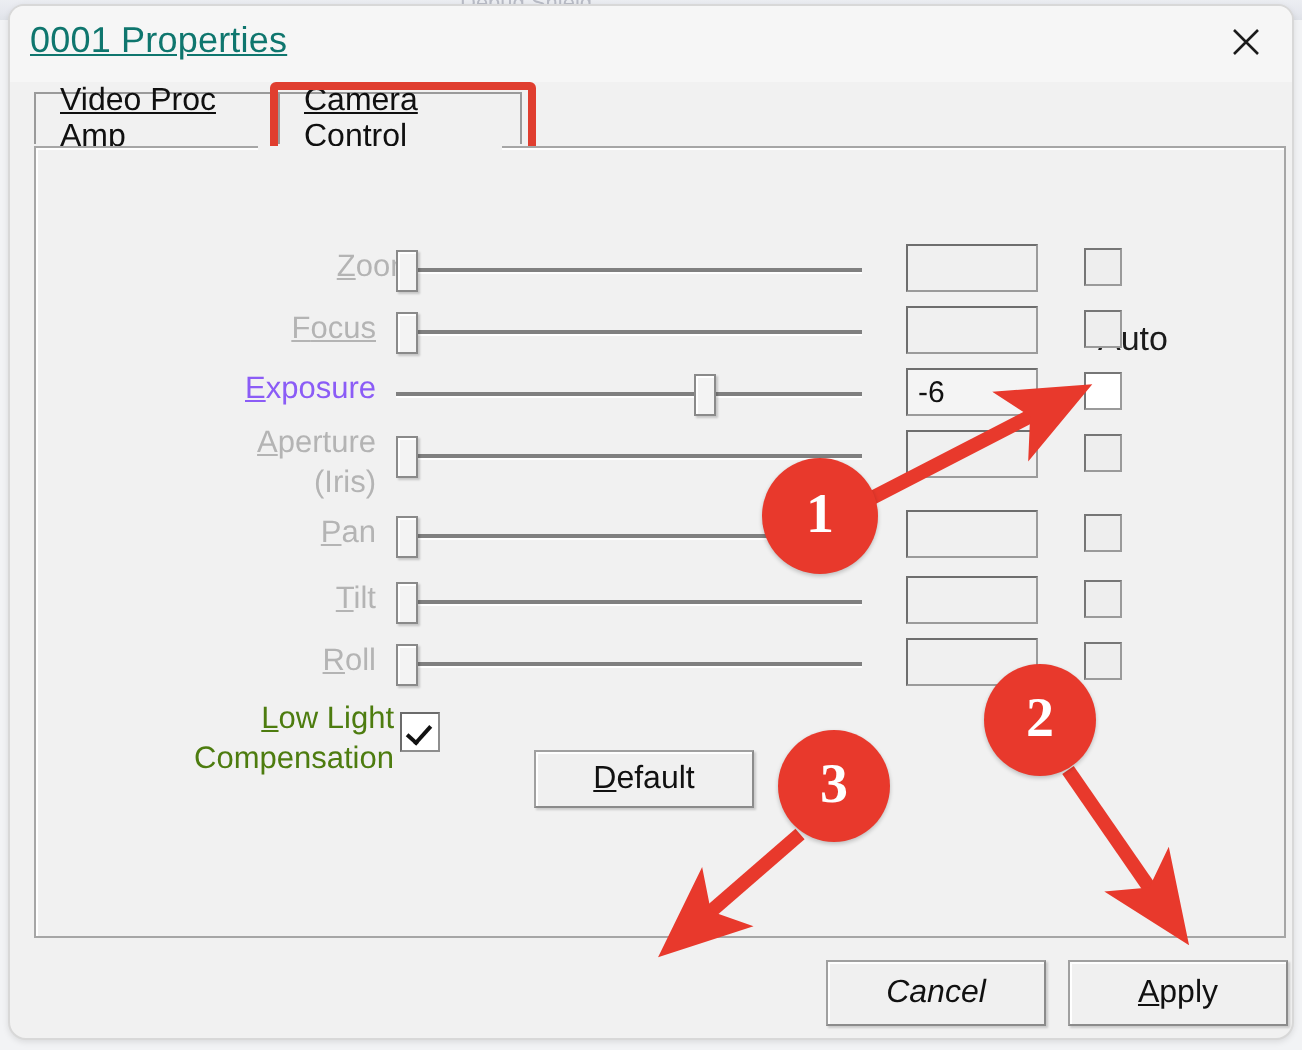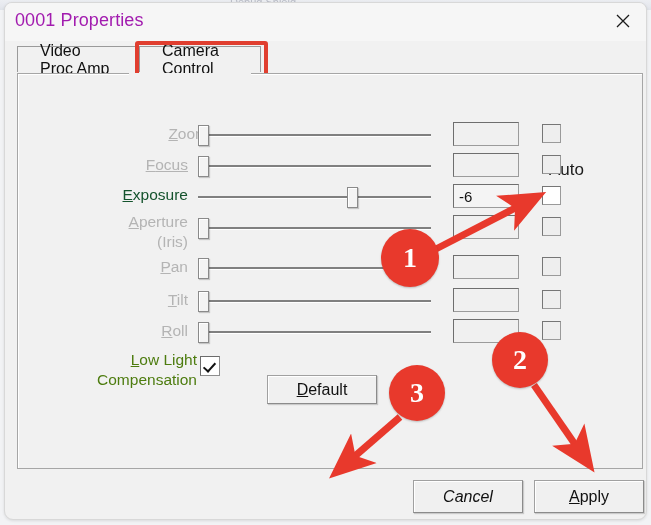--- a/index.html
+++ b/index.html
@@ -28,43 +28,45 @@
     box-sizing:border-box;
     box-shadow:0 1px 3px rgba(0,0,0,.10);
     overflow:hidden;
   }
   #titlebar{
     position:absolute;left:0;top:0;width:641px;height:38px;
     background:#f6f6f6;
   }
   #title-text{
     position:absolute;left:10px;top:7px;
-    font-size:18px;color:#a21caf;letter-spacing:.1px;
+    font-size:18px;color:#0f766e;letter-spacing:.1px;
     white-space:nowrap;
+    text-decoration:underline;
   }
   #close-btn{
     position:absolute;right:0px;top:0px;width:46px;height:36px;
     display:flex;align-items:center;justify-content:center;cursor:default;
   }
   #close-btn svg{display:block;}
 
   
   #tabstrip{
     position:absolute;left:12px;top:43px;width:626px;height:28px;
   }
   .tab{
     position:absolute;top:0;height:26px;
     background:#f1f1f1;
     border:1px solid #9a9a9a;
     border-bottom:none;
     box-sizing:border-box;
     display:flex;align-items:center;justify-content:center;
     font-size:16px;color:#101010;
-    padding:0 22px;
+    padding:0 12px;
     cursor:default;
+    text-decoration:underline;
   }
   #tab-video{left:0px;width:122px;border-right:none;}
   #tab-camera{left:122px;width:122px;background:#f1f1f1;}
   #tab-highlight{
     position:absolute;left:118px;top:-5px;width:133px;height:37px;
     border:4px solid #e03e2f;border-radius:3px;box-sizing:border-box;
     pointer-events:none;
   }
 
   
@@ -84,21 +86,21 @@
     position:absolute;left:531px;top:86px;font-size:17px;color:#1b1b1b;
   }
 
   
   .row{position:absolute;left:0;width:643px;height:26px;}
   .lbl{
     position:absolute;text-align:right;font-size:15.5px;white-space:nowrap;
     color:#b4b4b4;
   }
   .lbl .u{text-decoration:underline;}
-  .lbl.enabled{color:#14532d;}
+  .lbl.enabled{color:#8b5cf6;}
 
   .slider{position:absolute;height:26px;}
   .track{
     position:absolute;top:12px;left:0;height:2px;width:100%;
     background:#808080;border-bottom:1px solid #ffffff;
   }
   .thumb{
     position:absolute;top:3px;width:11px;height:21px;
     background:#f3f3f3;
     border:1px solid #8a8a8a;

